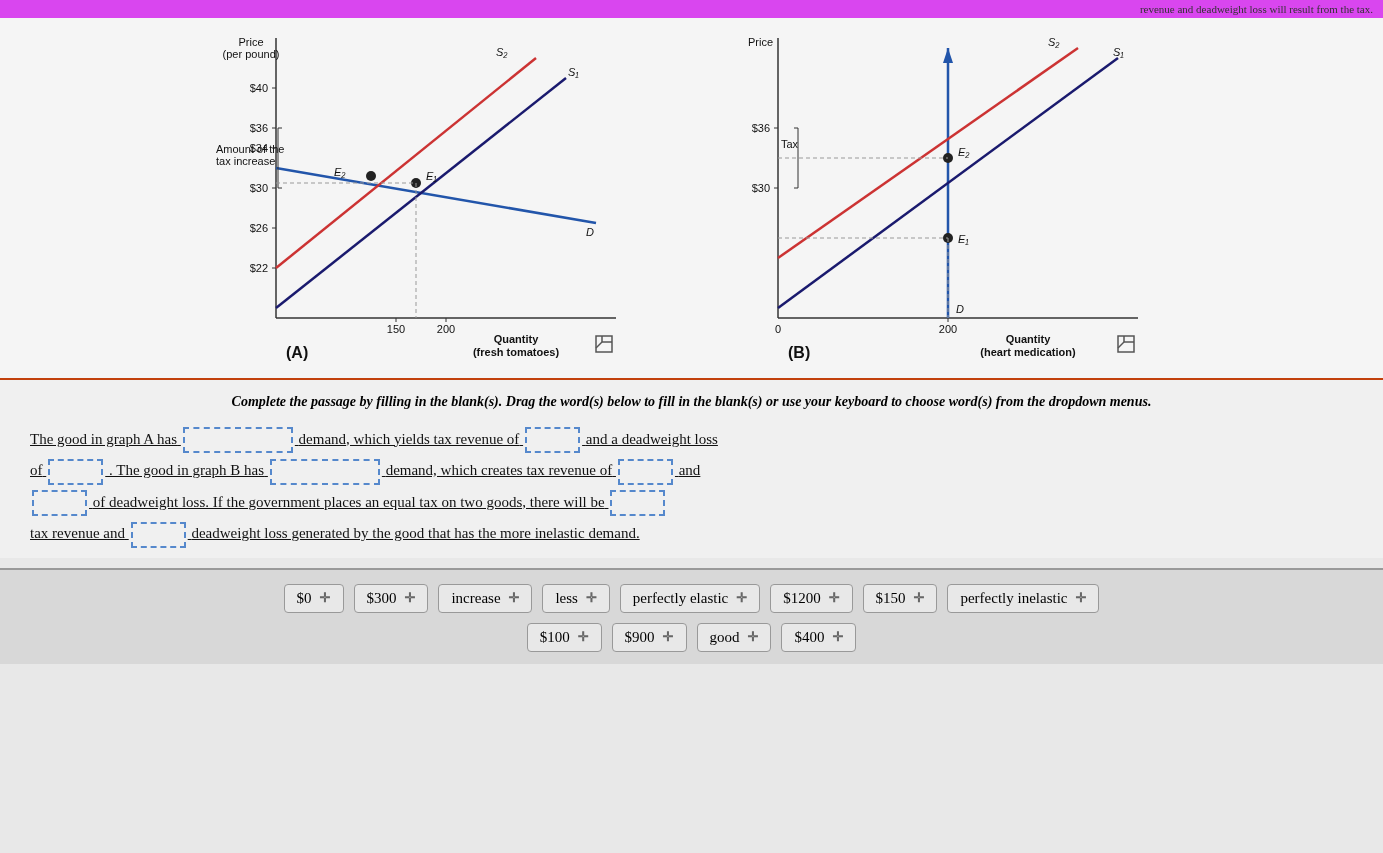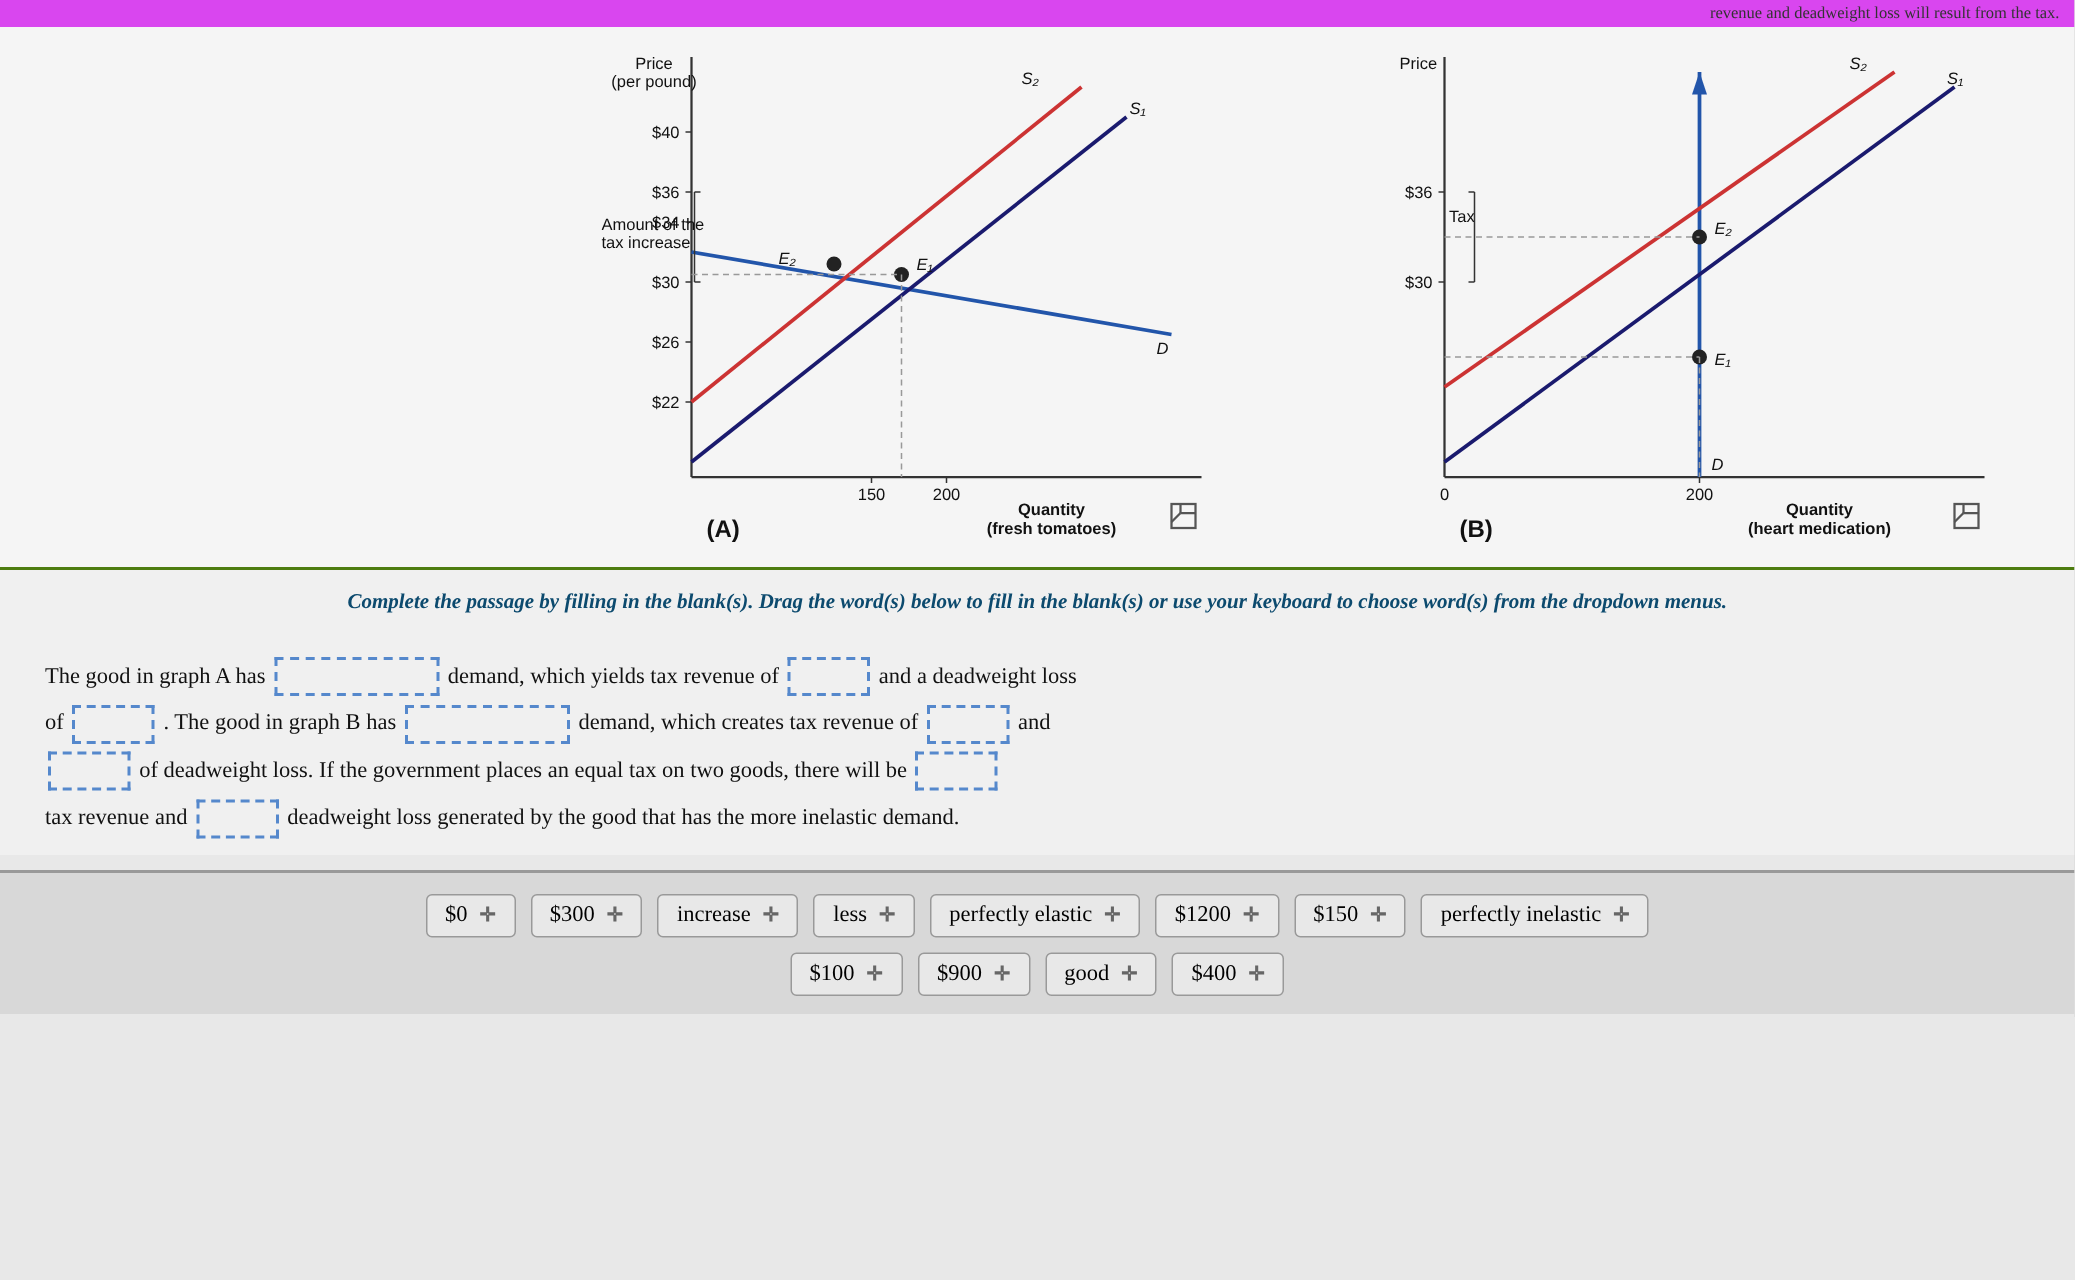--- a/index.html
+++ b/index.html
@@ -23,52 +23,53 @@
       display: flex;
       align-items: center;
       justify-content: flex-end;
       padding-right: 10px;
       font-size: 11px;
       color: #333;
     }
     .graphs-section {
       background: #f5f5f5;
       display: flex;
-      justify-content: flex-end;
+      justify-content: center;
       gap: 72px;
       padding: 10px 30px 10px 30px;
-      border-bottom: 2px solid #4d7c0f;
+      border-bottom: 2px solid #c2410c;
     }
     .graph-wrapper {
       position: relative;
       display: flex;
       flex-direction: column;
       align-items: flex-start;
     }
     .graph-svg {
       display: block;
     }
     
     .passage-section {
       background: #f0f0f0;
       padding: 12px 30px 8px 30px;
     }
     .passage-instruction {
       text-align: center;
       font-size: 14px;
       font-style: italic;
       font-weight: bold;
-      margin-bottom: 24px;
+      margin-bottom: 12px;
       line-height: 1.4;
-      color: #0c4a6e;
+      color: #000000;
     }
     .passage-text {
       font-size: 15px;
       line-height: 2.1;
       color: #111;
+      text-decoration: underline;
     }
     .blank-box {
       display: inline-block;
       border: 2px dashed #5588cc;
       min-width: 80px;
       height: 26px;
       vertical-align: middle;
       margin: 0 2px;
       padding: 0 4px;
     }

